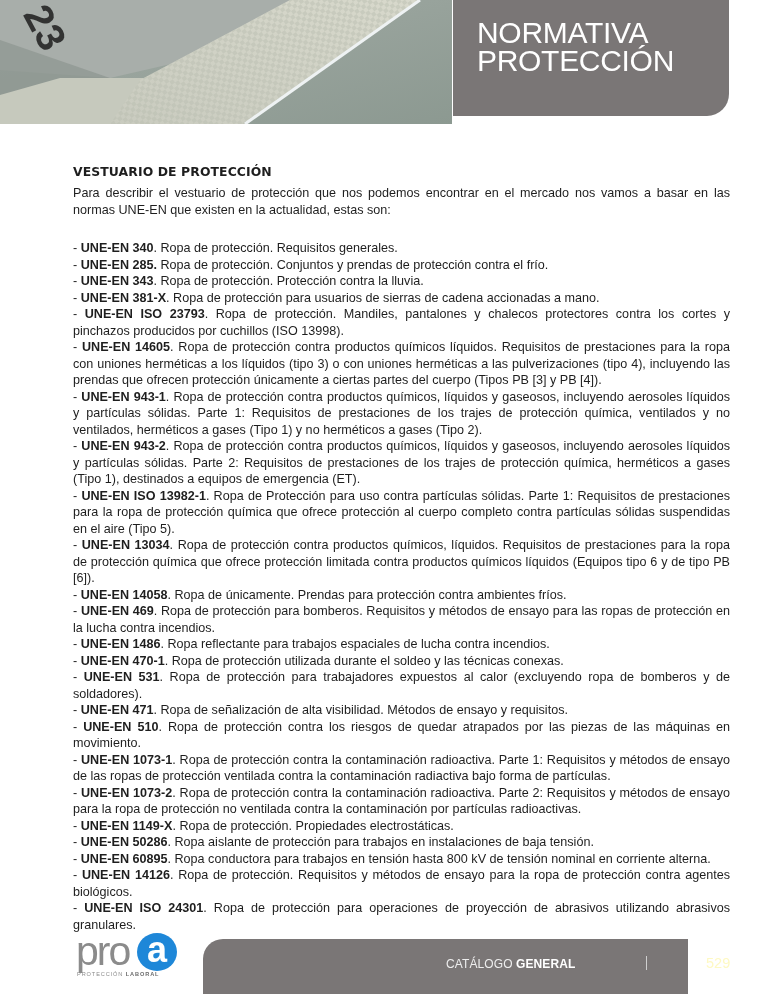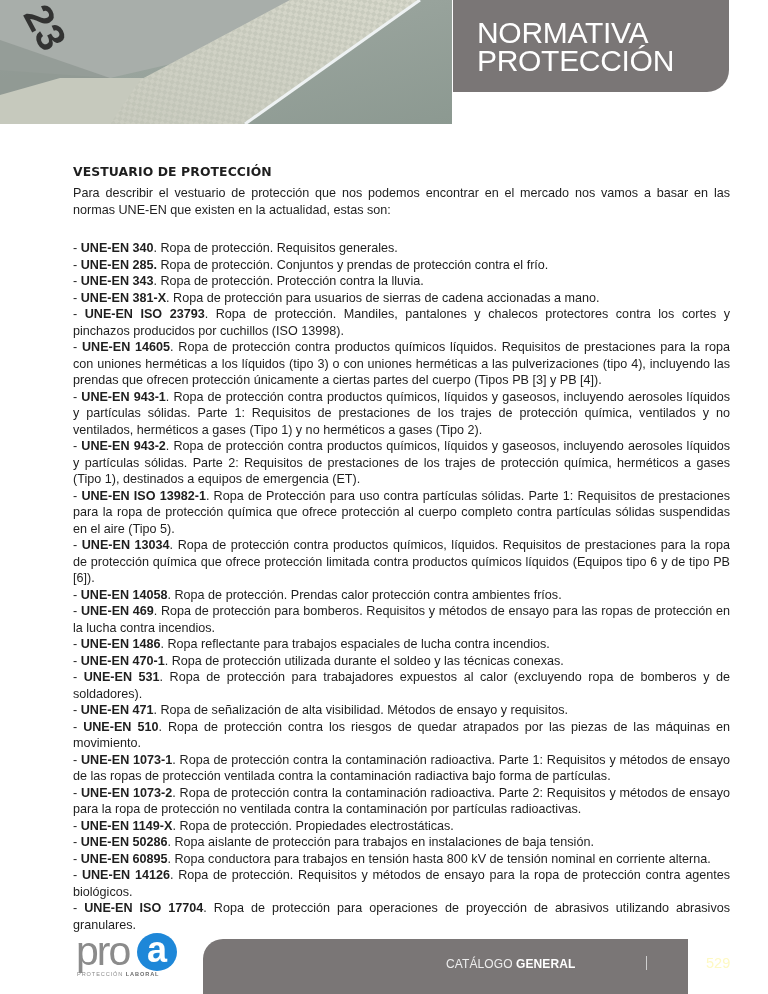--- a/index.html
+++ b/index.html
@@ -6,21 +6,21 @@
   body {
     width: 768px; height: 994px; position: relative; overflow: hidden;
     font-family: "Liberation Sans", sans-serif; color: #1e1e1e;
   }
   .header-photo {
     position: absolute; left: 0; top: 0; width: 452px; height: 124px; overflow: hidden;
     background: linear-gradient(160deg, #9aa79f 0%, #8e9b93 40%, #8a9790 100%);
   }
   .header-photo svg { position: absolute; left: 0; top: 0; }
   .header-panel {
-    position: absolute; left: 453px; top: 0; width: 276px; height: 92px;
+    position: absolute; left: 453px; top: 0; width: 276px; height: 116px;
     background: #7a7676; border-bottom-right-radius: 22px;
   }
   .header-title {
     position: absolute; left: 24px; top: 19px; color: #ffffff;
     font-size: 30px; line-height: 27.5px; letter-spacing: -0.3px;
   }
   .header-title .l1, .header-title .l3 { display: block; font-weight: normal; }
   .header-title .l2 { display: block; font-weight: bold; font-family: "DejaVu Sans", sans-serif; font-size: 27px; letter-spacing: -0.6px; }
 
   .content { position: absolute; left: 73px; top: 163px; width: 657px; font-size: 12.6px; line-height: 16.5px; }
@@ -100,34 +100,34 @@
       <li class="norm-item"><span>- </span><span class="norm-code">UNE-EN 340</span><span>. Ropa de protección. Requisitos generales.</span></li>
       <li class="norm-item"><span>- </span><span class="norm-code">UNE-EN 285.</span><span> Ropa de protección. Conjuntos y prendas de protección contra el frío.</span></li>
       <li class="norm-item"><span>- </span><span class="norm-code">UNE-EN 343</span><span>. Ropa de protección. Protección contra la lluvia.</span></li>
       <li class="norm-item"><span>- </span><span class="norm-code">UNE-EN 381-X</span><span>. Ropa de protección para usuarios de sierras de cadena accionadas a mano.</span></li>
       <li class="norm-item"><span>- </span><span class="norm-code">UNE-EN ISO 23793</span><span>. Ropa de protección. Mandiles, pantalones y chalecos protectores contra los cortes y pinchazos producidos por cuchillos (ISO 13998).</span></li>
       <li class="norm-item"><span>- </span><span class="norm-code">UNE-EN 14605</span><span>. Ropa de protección contra productos químicos líquidos. Requisitos de prestaciones para la ropa con uniones herméticas a los líquidos (tipo 3) o con uniones herméticas a las pulverizaciones (tipo 4), incluyendo las prendas que ofrecen protección únicamente a ciertas partes del cuerpo (Tipos PB [3] y PB [4]).</span></li>
       <li class="norm-item"><span>- </span><span class="norm-code">UNE-EN 943-1</span><span>. Ropa de protección contra productos químicos, líquidos y gaseosos, incluyendo aerosoles líquidos y partículas sólidas. Parte 1: Requisitos de prestaciones de los trajes de protección química, ventilados y no ventilados, herméticos a gases (Tipo 1) y no herméticos a gases (Tipo 2).</span></li>
       <li class="norm-item"><span>- </span><span class="norm-code">UNE-EN 943-2</span><span>. Ropa de protección contra productos químicos, líquidos y gaseosos, incluyendo aerosoles líquidos y partículas sólidas. Parte 2: Requisitos de prestaciones de los trajes de protección química, herméticos a gases (Tipo 1), destinados a equipos de emergencia (ET).</span></li>
       <li class="norm-item"><span>- </span><span class="norm-code">UNE-EN ISO 13982-1</span><span>. Ropa de Protección para uso contra partículas sólidas. Parte 1: Requisitos de prestaciones para la ropa de protección química que ofrece protección al cuerpo completo contra partículas sólidas suspendidas en el aire (Tipo 5).</span></li>
       <li class="norm-item"><span>- </span><span class="norm-code">UNE-EN 13034</span><span>. Ropa de protección contra productos químicos, líquidos. Requisitos de prestaciones para la ropa de protección química que ofrece protección limitada contra productos químicos líquidos (Equipos tipo 6 y de tipo PB [6]).</span></li>
-      <li class="norm-item"><span>- </span><span class="norm-code">UNE-EN 14058</span><span>. Ropa de protección. Prendas calor protección contra ambientes fríos.</span></li>
+      <li class="norm-item"><span>- </span><span class="norm-code">UNE-EN 14058</span><span>. Ropa de únicamente. Prendas para protección contra ambientes fríos.</span></li>
       <li class="norm-item"><span>- </span><span class="norm-code">UNE-EN 469</span><span>. Ropa de protección para bomberos. Requisitos y métodos de ensayo para las ropas de protección en la lucha contra incendios.</span></li>
       <li class="norm-item"><span>- </span><span class="norm-code">UNE-EN 1486</span><span>. Ropa reflectante para trabajos espaciales de lucha contra incendios.</span></li>
       <li class="norm-item"><span>- </span><span class="norm-code">UNE-EN 470-1</span><span>. Ropa de protección utilizada durante el soldeo y las técnicas conexas.</span></li>
       <li class="norm-item"><span>- </span><span class="norm-code">UNE-EN 531</span><span>. Ropa de protección para trabajadores expuestos al calor (excluyendo ropa de bomberos y de soldadores).</span></li>
       <li class="norm-item"><span>- </span><span class="norm-code">UNE-EN 471</span><span>. Ropa de señalización de alta visibilidad. Métodos de ensayo y requisitos.</span></li>
       <li class="norm-item"><span>- </span><span class="norm-code">UNE-EN 510</span><span>. Ropa de protección contra los riesgos de quedar atrapados por las piezas de las máquinas en movimiento.</span></li>
       <li class="norm-item"><span>- </span><span class="norm-code">UNE-EN 1073-1</span><span>. Ropa de protección contra la contaminación radioactiva. Parte 1: Requisitos y métodos de ensayo de las ropas de protección ventilada contra la contaminación radiactiva bajo forma de partículas.</span></li>
       <li class="norm-item"><span>- </span><span class="norm-code">UNE-EN 1073-2</span><span>. Ropa de protección contra la contaminación radioactiva. Parte 2: Requisitos y métodos de ensayo para la ropa de protección no ventilada contra la contaminación por partículas radioactivas.</span></li>
       <li class="norm-item"><span>- </span><span class="norm-code">UNE-EN 1149-X</span><span>. Ropa de protección. Propiedades electrostáticas.</span></li>
       <li class="norm-item"><span>- </span><span class="norm-code">UNE-EN 50286</span><span>. Ropa aislante de protección para trabajos en instalaciones de baja tensión.</span></li>
       <li class="norm-item"><span>- </span><span class="norm-code">UNE-EN 60895</span><span>. Ropa conductora para trabajos en tensión hasta 800 kV de tensión nominal en corriente alterna.</span></li>
       <li class="norm-item"><span>- </span><span class="norm-code">UNE-EN 14126</span><span>. Ropa de protección. Requisitos y métodos de ensayo para la ropa de protección contra agentes biológicos.</span></li>
-      <li class="norm-item"><span>- </span><span class="norm-code">UNE-EN ISO 17704</span><span>. Ropa de protección para operaciones de proyección de abrasivos utilizando abrasivos granulares.</span></li>
+      <li class="norm-item"><span>- </span><span class="norm-code">UNE-EN ISO 24301</span><span>. Ropa de protección para operaciones de proyección de abrasivos utilizando abrasivos granulares.</span></li>
     </ul>
 </div>
 
 <div class="footer-logo">
   <span class="logo-pro">pro</span>
   <span class="logo-a">a</span>
   <span class="logo-sub"><span>PROTECCIÓN </span><b>LABORAL</b></span>
 </div>
 
 <div class="footer-bar">

